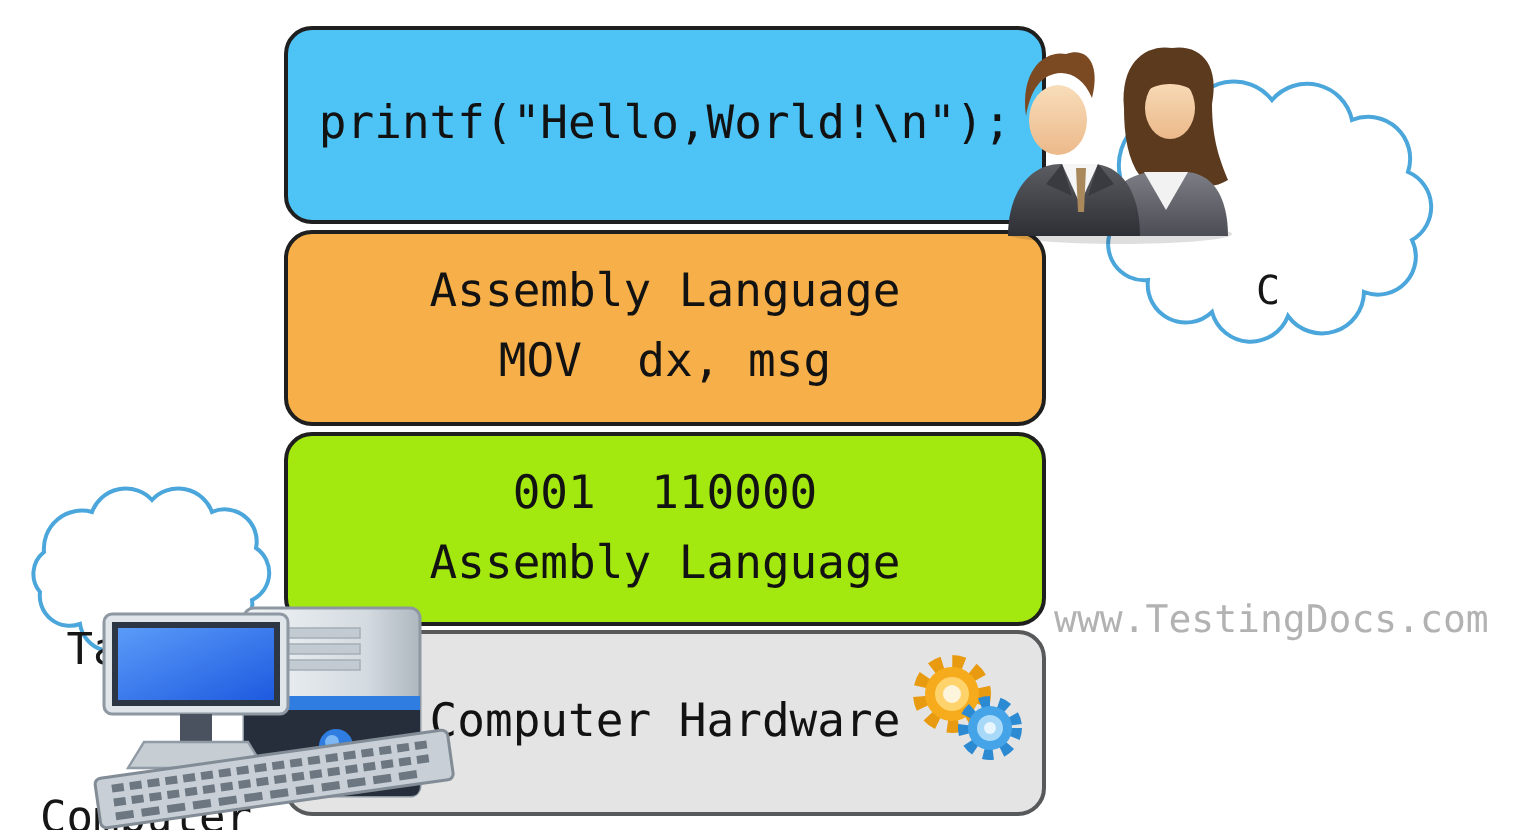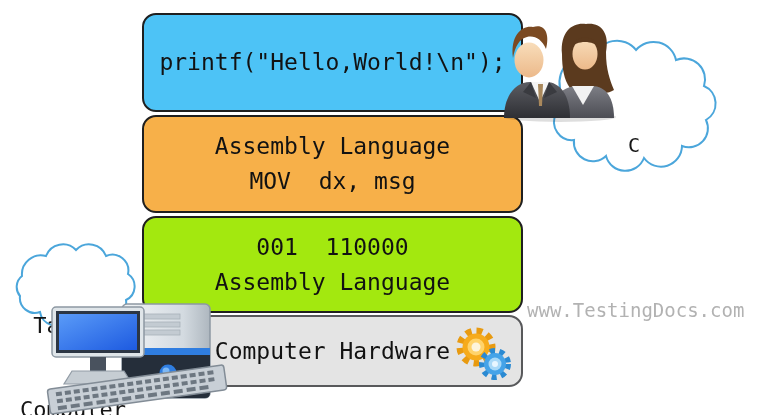--- a/index.html
+++ b/index.html
@@ -9,21 +9,21 @@
   }
   .box{
     position:absolute;left:142px;width:381px;box-sizing:border-box;
     border:2.5px solid #1f1f1f;border-radius:14px;
     display:flex;flex-direction:column;justify-content:center;align-items:center;
     font-size:23px;line-height:35px;color:#121212;white-space:pre;z-index:1;
   }
   .box-high{top:13px;height:99px;background:#4dc3f6;}
   .box-asm{top:115px;height:98px;background:#f7b049;}
   .box-mach{top:216px;height:97px;background:#a3e80f;text-align:center;}
-  .box-hw{top:315px;height:72px;background:#e4e4e4;border-color:#58595b;}
+  .box-hw{top:315px;height:93px;background:#e4e4e4;border-color:#58595b;}
   .cloud-svg{position:absolute;z-index:2;}
   .cloud-label{
     position:absolute;z-index:3;text-align:center;color:#161616;white-space:pre;
   }
   .cloud-label.target{left:8px;top:256px;width:130px;font-size:22px;line-height:28px;}
   .cloud-label.prog{left:549px;top:80px;width:170px;font-size:20px;line-height:26px;}
   #people{position:absolute;left:498px;top:18px;z-index:4;}
   #computer{position:absolute;left:40px;top:296px;z-index:4;}
   #gears{position:absolute;left:308px;top:6px;}
   #watermark{

